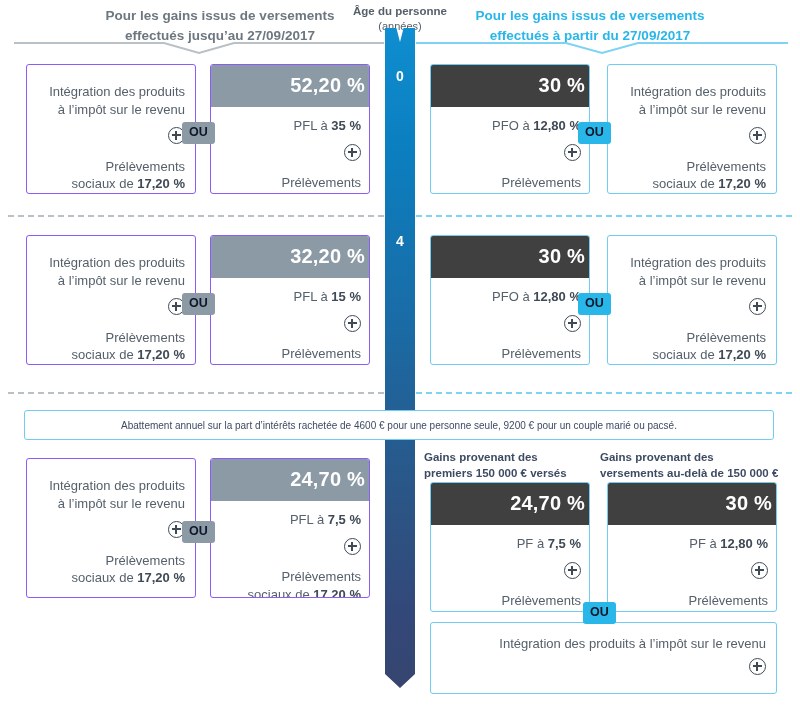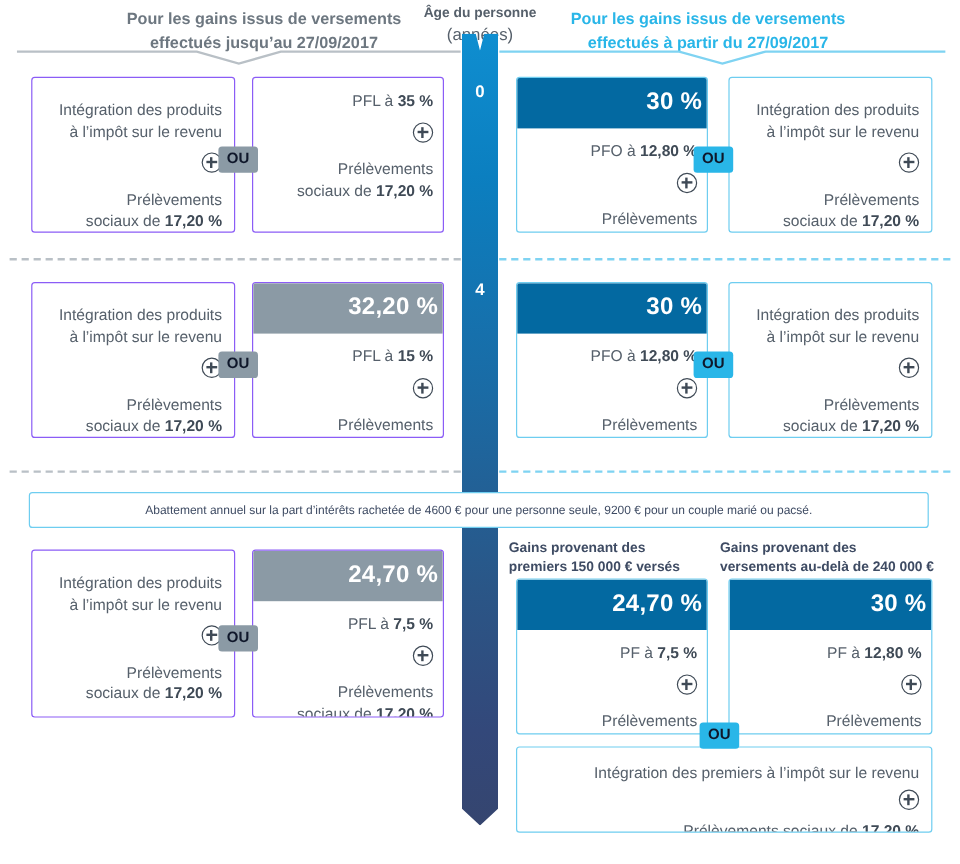--- a/index.html
+++ b/index.html
@@ -40,21 +40,21 @@
   }
   .head-left  { left: 75px;  top: 6px;  width: 290px; color: #6d7780; }
   .head-right { left: 435px; top: 6px;  width: 310px; color: #29b6e8; }
   .head-title .reg { font-weight: bold; }
 
   .axis-caption {
     position: absolute; left: 340px; top: 4px; width: 120px;
     text-align: center; font-size: 11.5px; line-height: 1.3;
     color: #56606b; font-weight: bold;
   }
-  .axis-caption .sub { font-size: 14px; font-weight: normal; }
+  .axis-caption .sub { font-size: 11px; font-weight: normal; }
 
   
   .swoosh { position: absolute; top: 41px; height: 14px; }
   .swoosh-left  { left: 14px;  width: 370px; }
   .swoosh-right { left: 416px; width: 372px; }
   .swoosh svg { display: block; width: 100%; height: 14px; }
 
   
   .divider { position: absolute; height: 0; border-top: 2px dashed; }
   .div-gray { border-color: #b9c0c6; }
@@ -70,21 +70,21 @@
     border: 1px solid #8b5cf6; border-radius: 3px;
     text-align: right; overflow: hidden;
   }
   .card.blue { border-color: #6ecdf0; }
 
   .card-head {
     font-size: 20px; font-weight: bold; color: #ffffff;
     padding: 9px 4px 10px; letter-spacing: .2px;
   }
   .card-head.gray { background: #8b9aa5; }
-  .card-head.cyan { background: #0369a1; }
+  .card-head.cyan { background: #404040; }
 
   .card-body {
     padding: 10px 8px 12px;
     font-size: 13px; line-height: 1.35; color: #56606b;
   }
   .card-body.pad-lg { padding: 18px 10px 16px; }
   .card-body b { color: #3f4a56; }
   .plus-row { margin: 9px 0 9px; }
   .plus {
     display: inline-block; width: 17px; height: 17px; line-height: 15px;
@@ -193,20 +193,21 @@
       <div>à l’impôt sur le revenu</div>
       <div class="plus-row"><span class="plus"></span></div>
       <div>Prélèvements</div>
       <div><span>sociaux de </span><b>17,20 %</b></div>
     </div>
   </div>
 
   <div class="ou gray ou-r1-l">OU</div>
 
   <div class="card c-r1-l2">
+    <div class="card-head gray">52,20 %</div>
     <div class="card-body">
       <div><span>PFL à </span><b>35 %</b></div>
       <div class="plus-row"><span class="plus"></span></div>
       <div>Prélèvements</div>
       <div><span>sociaux de </span><b>17,20 %</b></div>
     </div>
   </div>
 
   <div class="card blue c-r1-r1">
     <div class="card-head cyan">30 %</div>
@@ -299,21 +300,21 @@
       <div><span>sociaux de </span><b>17,20 %</b></div>
     </div>
   </div>
 
   <div class="sub-head sh-1">
     <span>Gains provenant des</span><br>
     <span>premiers 150 000 € versés</span>
   </div>
   <div class="sub-head sh-2">
     <span>Gains provenant des</span><br>
-    <span>versements au-delà de 240 000 €</span>
+    <span>versements au-delà de 150 000 €</span>
   </div>
 
   <div class="card blue c-r3-r1">
     <div class="card-head cyan">24,70 %</div>
     <div class="card-body">
       <div><span>PF à </span><b>7,5 %</b></div>
       <div class="plus-row"><span class="plus"></span></div>
       <div>Prélèvements</div>
       <div><span>sociaux de </span><b>17,20 %</b></div>
     </div>
@@ -326,23 +327,22 @@
       <div class="plus-row"><span class="plus"></span></div>
       <div>Prélèvements</div>
       <div><span>sociaux de </span><b>17,20 %</b></div>
     </div>
   </div>
 
   <div class="ou cyan ou-r3-bot">OU</div>
 
   <div class="card blue c-r3-bot">
     <div class="card-body" style="padding:12px 10px 10px;">
-      <div>Intégration des premiers à l’impôt sur le revenu</div>
+      <div>Intégration des produits à l’impôt sur le revenu</div>
       <div class="plus-row" style="margin:5px 0 5px;"><span class="plus"></span></div>
-      <div><span>Prélèvements sociaux de </span><b>17,20 %</b></div>
     </div>
   </div>
 
   <div class="timeline-wrap">
     <div class="timeline-bar"></div>
     <div class="tick-label tick-0">0</div>
     <div class="tick-label tick-4">4</div>
     <div class="tick-label tick-8">8</div>
   </div>
 

